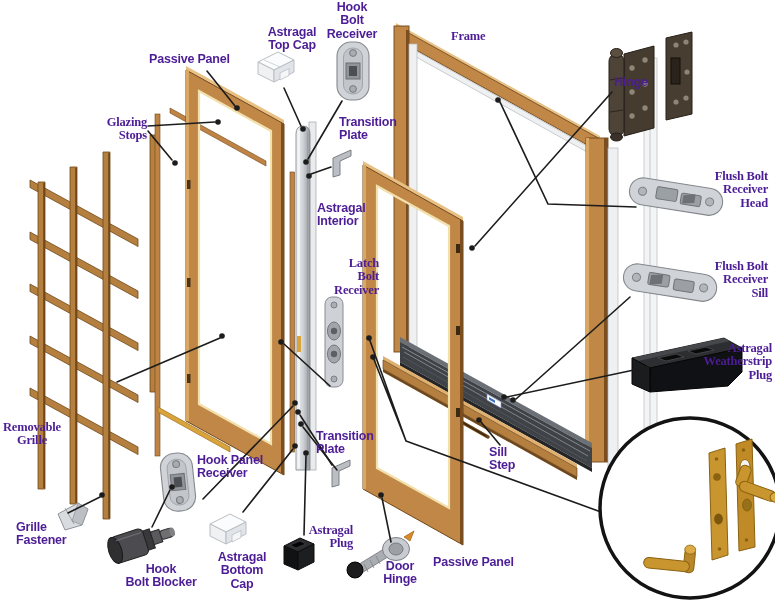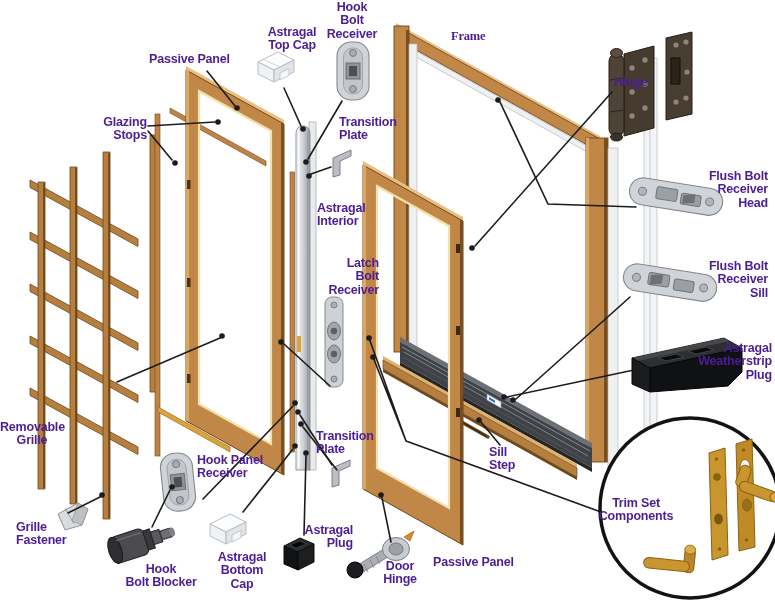--- a/index.html
+++ b/index.html
@@ -1,21 +1,21 @@
 <!DOCTYPE html>
 <html><head>
 <meta charset="utf-8">
 <style>
   html,body{margin:0;padding:0;background:#fff;}
   #stage{position:relative;width:775px;height:600px;background:#ffffff;overflow:hidden;
          font-family:"Liberation Sans", sans-serif;}
   #art{position:absolute;left:0;top:0;}
   .label{position:absolute;font-weight:700;font-size:12.5px;line-height:1.07;
          color:#4c1d95;white-space:pre-line;letter-spacing:-0.2px;}
-  .al-r{text-align:right;} .al-c{text-align:center;}
+  .al-r{text-align:right;font-family:Liberation Serif, serif;} .al-c{text-align:center;}
 </style>
 </head>
 <body>
 
 <div id="stage">
 
 <svg id="art" width="775" height="600" viewBox="0 0 775 600">
   <defs>
     <linearGradient id="gmet" x1="0" y1="0" x2="1" y2="0">
       <stop offset="0" stop-color="#f4f5f6"></stop>
@@ -362,16 +362,14 @@
 Cap</div>
 <div class="label al-r" style="left:303px;top:524px;width:50px;">Astragal
 Plug</div>
 <div class="label" style="left:316px;top:430px;">Transition
 Plate</div>
 <div class="label" style="left:489px;top:446px;">Sill
 Step</div>
 <div class="label al-c" style="left:376px;top:560px;width:48px;">Door
 Hinge</div>
 <div class="label" style="left:433px;top:556px;">Passive Panel</div>
-<div class="label al-c" style="left:596px;top:497px;width:80px;">Trim Set
-Components</div>
 
 </div>
 
 </body></html>

